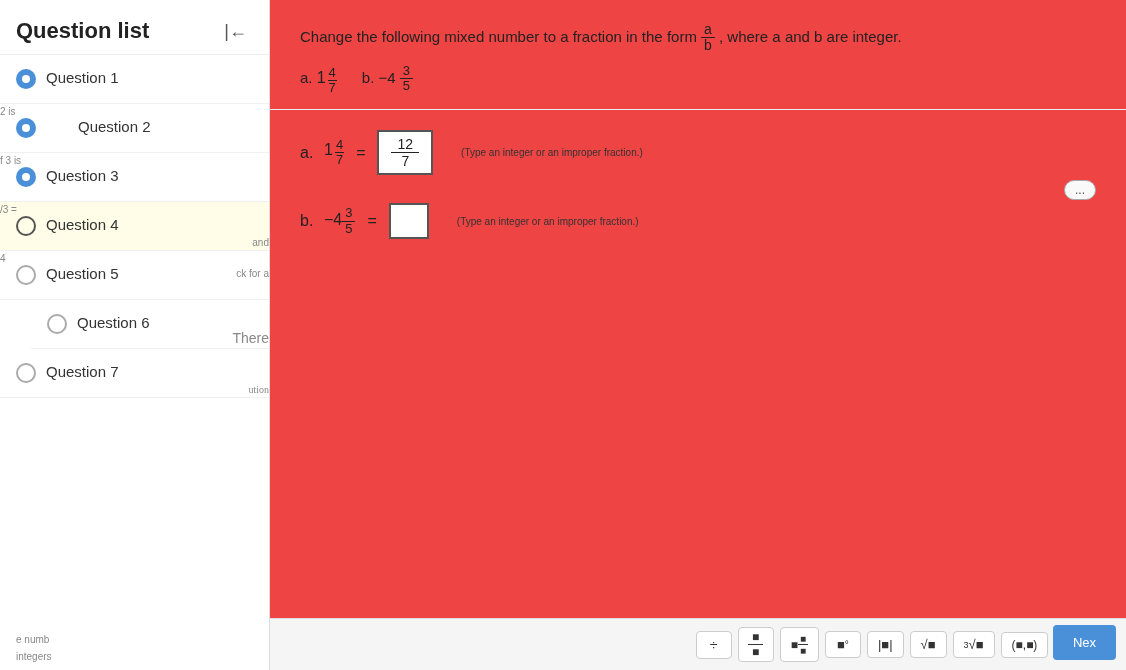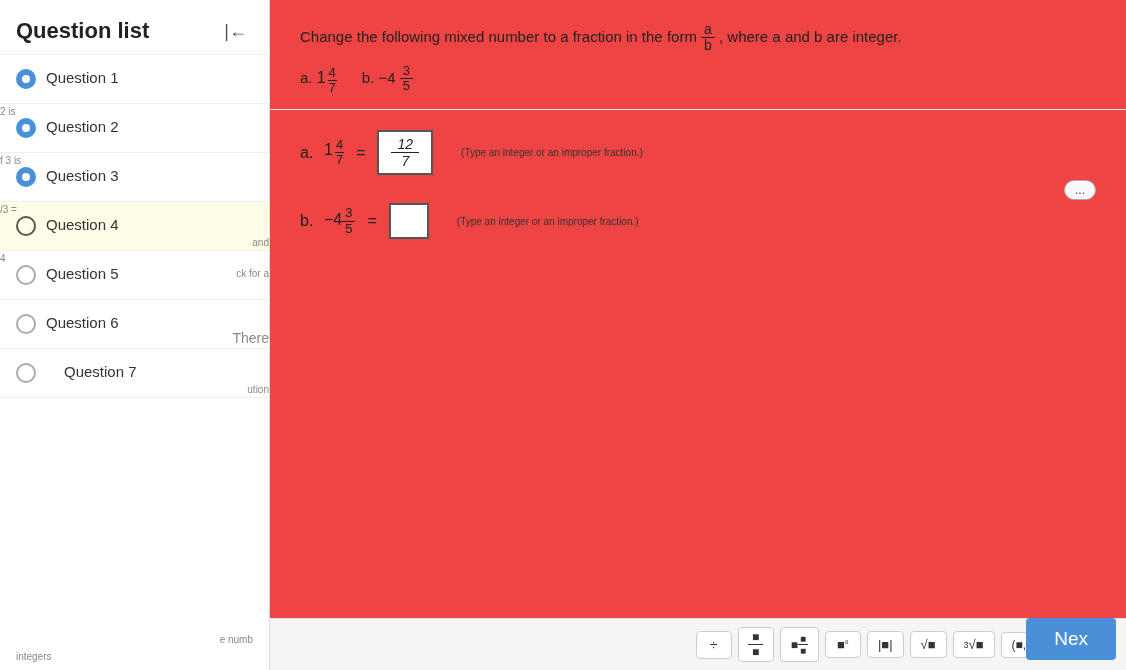--- a/index.html
+++ b/index.html
@@ -158,21 +158,20 @@
       border: 2px solid #555;
       background: #fff;
       padding: 4px 12px;
       font-size: 15px;
       min-width: 50px;
       text-align: center;
       display: inline-flex;
       align-items: center;
       justify-content: center;
       flex-direction: column;
-      font-style: italic;
     }
     .answer-box-filled .ans-num {
       border-bottom: 1px solid #222;
       padding: 0 6px;
       font-size: 14px;
     }
     .answer-box-filled .ans-den {
       padding: 0 6px;
       font-size: 14px;
     }
@@ -239,22 +238,22 @@
 
     
     .next-btn {
       position: absolute;
       bottom: 10px;
       right: 10px;
       background: #4a90d9;
       color: #fff;
       border: none;
       border-radius: 4px;
-      padding: 10px 28px;
-      font-size: 19px;
+      padding: 10px 20px;
+      font-size: 13px;
       cursor: pointer;
     }
 
     
     .frac-display {
       display: inline-flex;
       flex-direction: column;
       align-items: center;
       vertical-align: middle;
       font-size: 14px;
@@ -276,21 +275,21 @@
     <span class="sidebar-title">Question list</span>
     <button class="sidebar-collapse-btn">|←</button>
   </div>
   <div class="sidebar-items">
 
     <div class="sidebar-item">
       <div class="sidebar-item-radio answered"></div>
       <span class="sidebar-item-label">Question 1</span>
     </div>
 
-    <div class="sidebar-item" style="position:relative;">
+    <div class="sidebar-item" style="position:relative;gap:32px;">
       <span style="position:absolute;left:0;top:2px;font-size:10px;color:#888;">2 is</span>
       <div class="sidebar-item-radio answered"></div>
       <span class="sidebar-item-label">Question 2</span>
     </div>
 
     <div class="sidebar-item" style="position:relative;">
       <span style="position:absolute;left:0;top:2px;font-size:10px;color:#888;">f 3 is</span>
       <div class="sidebar-item-radio answered"></div>
       <span class="sidebar-item-label">Question 3</span>
     </div>
@@ -302,34 +301,34 @@
       <span style="position:absolute;right:0;bottom:2px;font-size:10px;color:#888;margin-left:40px;">and</span>
     </div>
 
     <div class="sidebar-item" style="position:relative;">
       <span style="position:absolute;left:0;top:2px;font-size:10px;color:#888;">4</span>
       <div class="sidebar-item-radio unanswered"></div>
       <span class="sidebar-item-label">Question 5</span>
       <span style="position:absolute;right:0;bottom:20px;font-size:10px;color:#888;">ck for a</span>
     </div>
 
-    <div class="sidebar-item" style="position:relative;">
+    <div class="sidebar-item" style="position:relative;margin-left:31px;">
       <div class="sidebar-item-radio unanswered"></div>
       <span class="sidebar-item-label">Question 6</span>
       <span style="position:absolute;right:0;bottom:2px;font-size:14px;color:#888;">There</span>
     </div>
 
-    <div class="sidebar-item" style="position:relative;gap:18px;">
+    <div class="sidebar-item" style="position:relative;">
       <div class="sidebar-item-radio unanswered"></div>
       <span class="sidebar-item-label">Question 7</span>
-      <span style="position:absolute;right:0;bottom:2px;font-size:10px;color:#888;">ution</span>
+      <span style="position:absolute;right:0;bottom:2px;font-size:10px;color:#888;font-family:Liberation Serif, serif;">ution</span>
     </div>
 
   </div>
-  <div style="padding:4px 16px 4px 16px;font-size:10px;color:#888;text-align:right;">e numb</div>
+  <div style="padding:4px 16px 4px 16px;font-size:10px;color:#888;">e numb</div>
   <div style="padding:2px 16px 8px 16px;font-size:10px;color:#888;">integers</div>
 </div>
 
 <div class="main" style="position:relative;">
 
   <div class="question-header">
     <span>Change the following mixed number to a fraction in the form </span>
     <span class="frac-display">
       <span class="top">a</span>
       <span class="bot">b</span>

